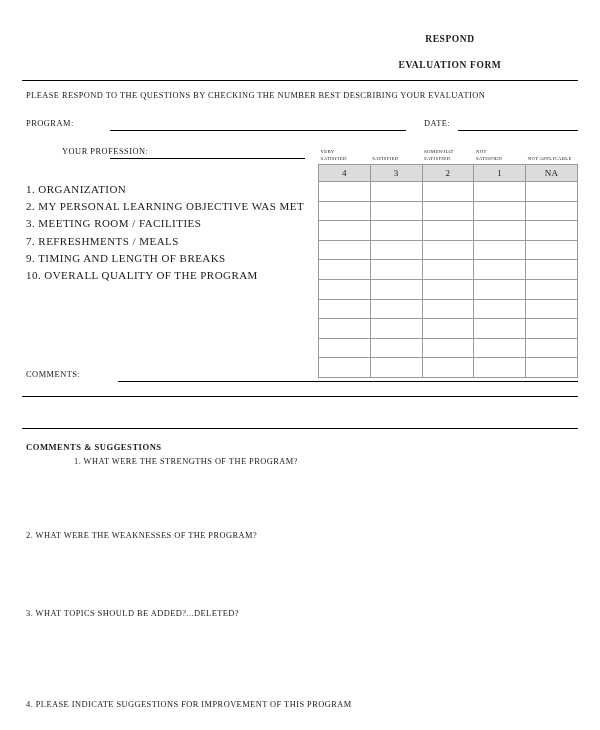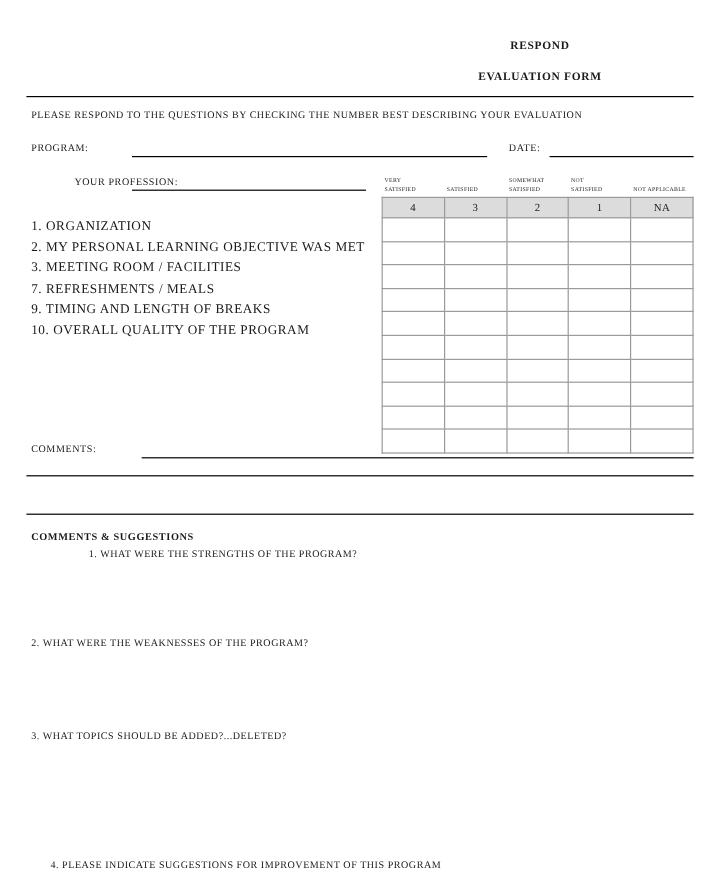--- a/index.html
+++ b/index.html
@@ -142,21 +142,21 @@
 
   .open-q {
     position: absolute;
     left: 26px;
     font-size: 8.4px;
     letter-spacing: 0.45px;
   }
   .oq1 { top: 457px; margin-left: 48px; }
   .oq2 { top: 531px; }
   .oq3 { top: 609px; }
-  .oq4 { top: 716px; margin-left: 16px; }
+  .oq4 { top: 700px; }
 </style>
 </head>
 <body>
 
 <div class="page">
 
   <div class="header">
     <div>RESPOND</div>
     <div>EVALUATION FORM</div>
   </div>

